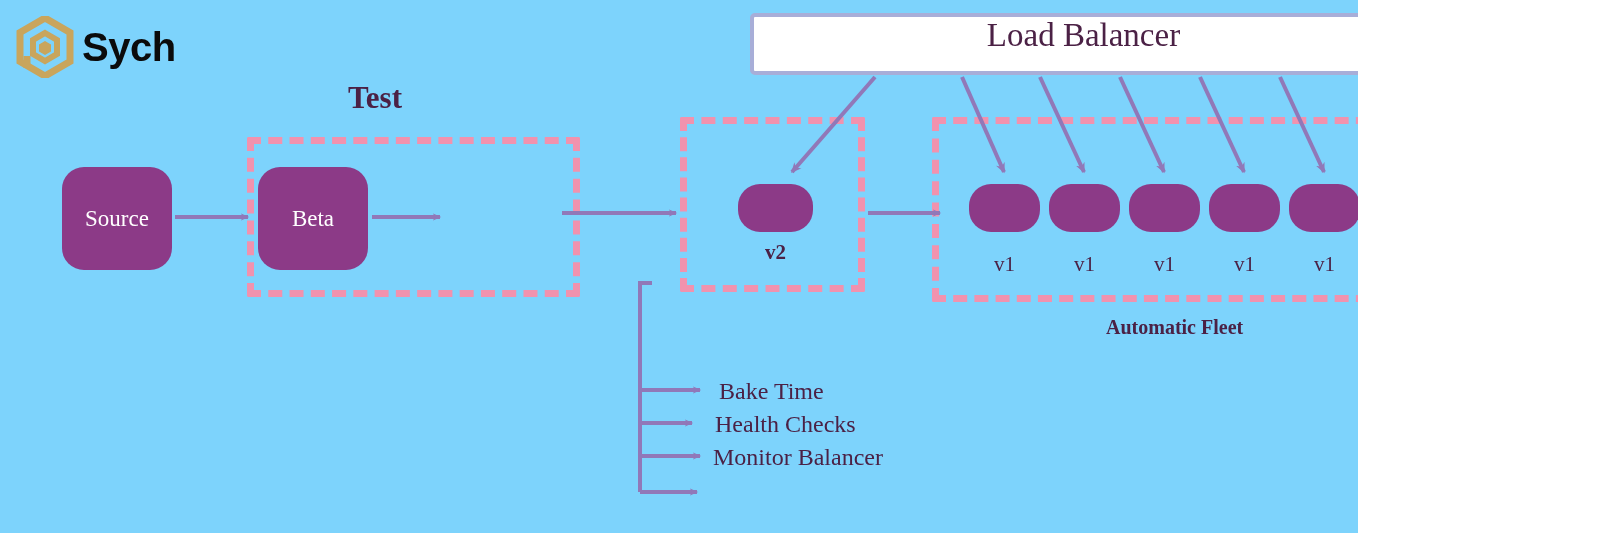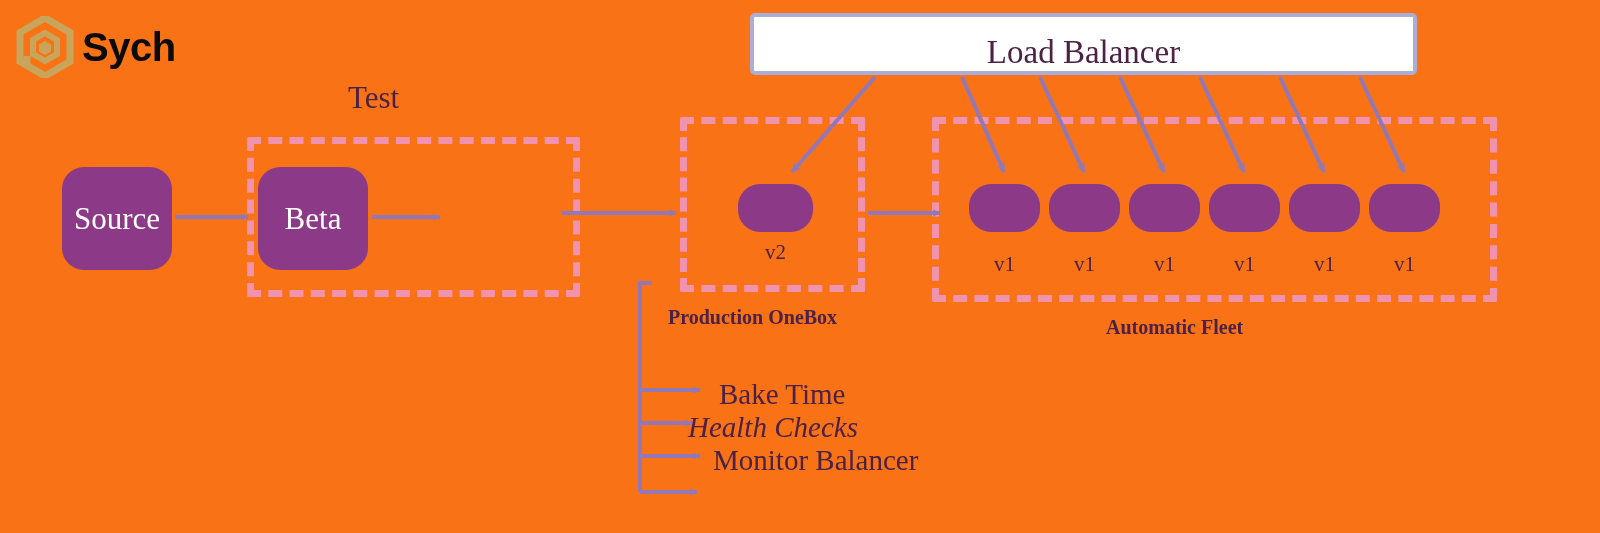--- a/index.html
+++ b/index.html
@@ -5,23 +5,23 @@
   html, body {
     margin: 0;
     padding: 0;
     background: #ffffff;
   }
   body {
     font-family: "Liberation Serif", serif;
   }
   #stage {
     position: relative;
-    width: 1600px;
+    width: 1358px;
     height: 533px;
-    background: #f97316;
+    background: #7dd3fc;
     overflow: hidden;
   }
   .abs { position: absolute; }
 
   
   #logo-wrap {
     position: absolute;
     left: 14px;
     top: 16px;
     display: flex;
@@ -44,21 +44,21 @@
     background: #8C3A87;
     display: flex;
     align-items: center;
     justify-content: center;
     color: #ffffff;
     font-family: "Liberation Serif", serif;
     box-sizing: border-box;
   }
   .node.stage-box {
     border-radius: 22px;
-    font-size: 31px;
+    font-size: 23px;
   }
   .node.pill {
     border-radius: 22px;
   }
 
   
   .group-box {
     position: absolute;
     border: 7px dashed #F192AE;
     border-radius: 2px;
@@ -67,21 +67,21 @@
   }
 
   
   #load-balancer {
     position: absolute;
     border: 4px solid #A8AED8;
     border-radius: 5px;
     box-sizing: border-box;
     background: #ffffff;
     display: flex;
-    align-items: flex-end;
+    align-items: flex-start;
     justify-content: center;
   }
   #load-balancer-label {
     font-family: "Liberation Serif", serif;
     font-size: 33px;
     color: #4B2145;
   }
 
   
   .grp-title {
@@ -103,21 +103,21 @@
     position: absolute;
     font-family: "Liberation Serif", serif;
     font-size: 21px;
     color: #4B2145;
     white-space: nowrap;
     text-align: center;
   }
   .checklist-label {
     position: absolute;
     font-family: "Liberation Serif", serif;
-    font-size: 29px;
+    font-size: 24px;
     color: #4B2145;
     white-space: nowrap;
   }
 
   
   #connectors, #lb-arrows, #checklist-lines {
     position: absolute;
     left: 0;
     top: 0;
     width: 1600px;
@@ -141,43 +141,42 @@
 
       <path d="M13 40 L13 52" stroke="#C9A55C" stroke-width="7" fill="none"></path>
     </svg>
     <span id="logo-text">Sych</span>
   </div>
 
   <div id="load-balancer" class="abs" style="left:750px; top:13px; width:667px; height:62px;">
     <span id="load-balancer-label">Load Balancer</span>
   </div>
 
-  <div class="grp-title" style="left:348px; top:80px;">Test</div>
+  <div class="grp-title" style="left:348px; top:80px;font-weight:bold;">Test</div>
 
   <div class="group-box" style="left:247px; top:137px; width:333px; height:160px;"></div>
 
   <div class="group-box" style="left:680px; top:117px; width:185px; height:175px;"></div>
 
-  <div class="grp-caption" style="left:668px; top:306px;">Production  OneBox</div>
 
   <div class="group-box" style="left:932px; top:117px; width:565px; height:185px;"></div>
 
   <div class="grp-caption" style="left:1106px; top:316px;">Automatic  Fleet</div>
 
   <div class="node stage-box" style="left:62px; top:167px; width:110px; height:103px;">
     <span>Source</span>
   </div>
 
   <div class="node stage-box" style="left:258px; top:167px; width:110px; height:103px;">
     <span>Beta</span>
   </div>
 
 
   <div class="node pill" style="left:738px; top:184px; width:75px; height:48px;"></div>
-  <div class="node-caption" style="left:738px; top:240px; width:75px;">v2</div>
+  <div class="node-caption" style="left:738px; top:240px; width:75px;font-weight:bold;">v2</div>
 
   <div class="node pill" style="left:969px; top:184px; width:71px; height:48px;"></div>
   <div class="node-caption" style="left:969px; top:252px; width:71px;">v1</div>
 
   <div class="node pill" style="left:1049px; top:184px; width:71px; height:48px;"></div>
   <div class="node-caption" style="left:1049px; top:252px; width:71px;">v1</div>
 
   <div class="node pill" style="left:1129px; top:184px; width:71px; height:48px;"></div>
   <div class="node-caption" style="left:1129px; top:252px; width:71px;">v1</div>
 
@@ -226,16 +225,16 @@
     <path d="M640,281 L640,492" fill="none" stroke="#9178B8" stroke-width="4"></path>
     <path d="M640,283 L652,283" fill="none" stroke="#9178B8" stroke-width="4"></path>
 
     <line x1="640" y1="390" x2="700" y2="390" stroke="#9178B8" stroke-width="4" marker-end="url(#arrowflat)"></line>
     <line x1="640" y1="423" x2="692" y2="423" stroke="#9178B8" stroke-width="4" marker-end="url(#arrowflat)"></line>
     <line x1="640" y1="456" x2="700" y2="456" stroke="#9178B8" stroke-width="4" marker-end="url(#arrowflat)"></line>
     <line x1="640" y1="492" x2="697" y2="492" stroke="#9178B8" stroke-width="4" marker-end="url(#arrowflat)"></line>
   </svg>
 
   <div class="checklist-label" style="left:719px; top:378px;">Bake Time</div>
-  <div class="checklist-label" style="left:688px; top:411px;font-style:italic;">Health Checks</div>
+  <div class="checklist-label" style="left:715px; top:411px;">Health Checks</div>
   <div class="checklist-label" style="left:713px; top:444px;">Monitor Balancer</div>
 
 </div>
 
 </body></html>

